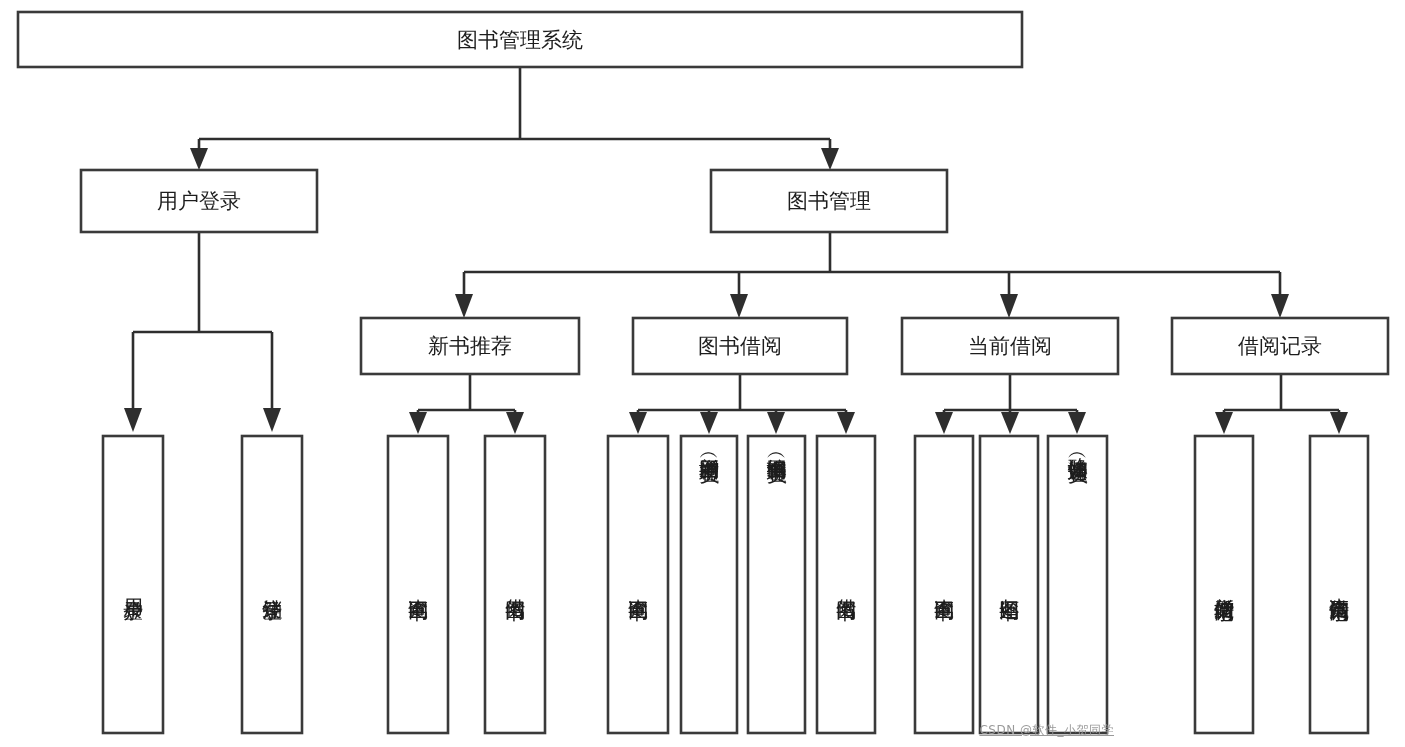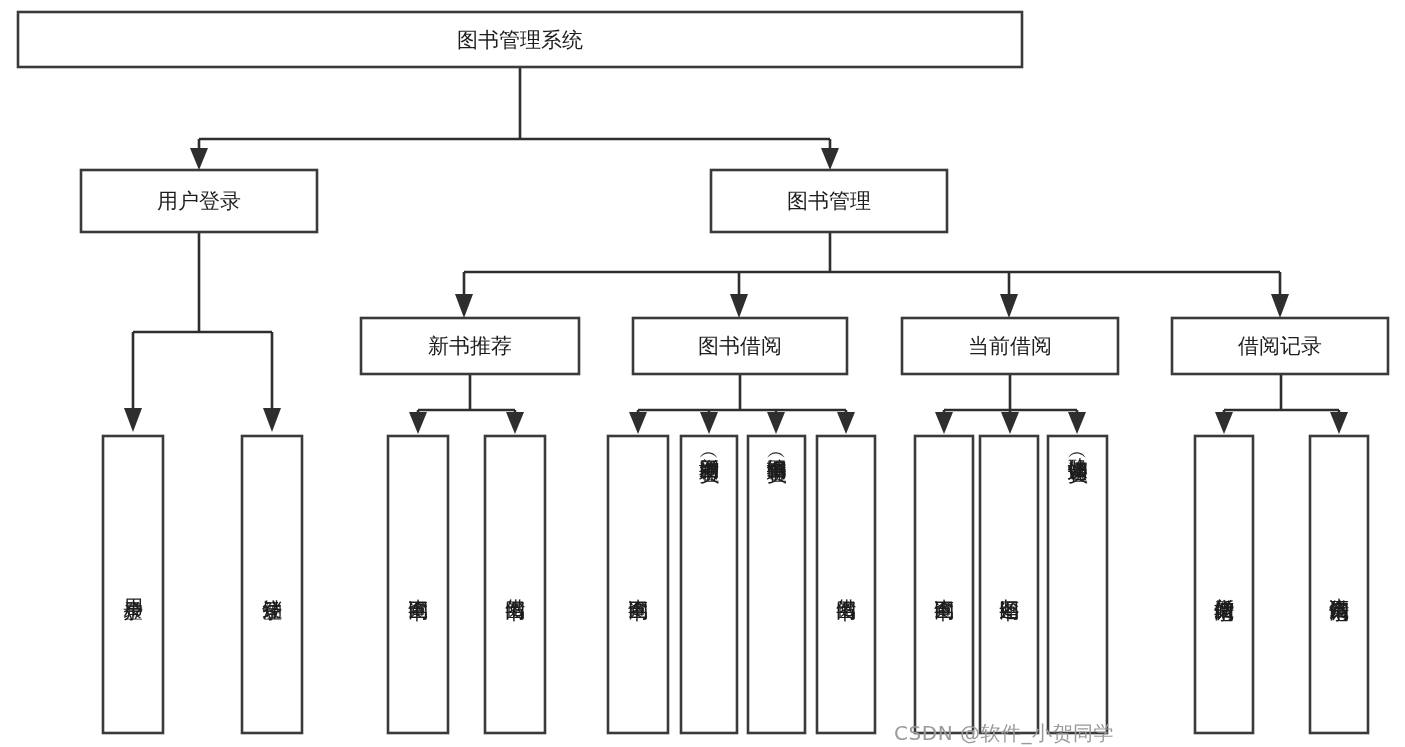--- a/index.html
+++ b/index.html
@@ -60,26 +60,27 @@
     font-family: "DejaVu Sans", "Liberation Sans", sans-serif;
     font-size: 20px;
     line-height: 1.08;
     color: #1d1d1d;
     letter-spacing: 1px;
     white-space: nowrap;
   }
   .watermark {
     position: absolute;
     right: 8px;
-    bottom: 0;
-    font-family: "DejaVu Sans", "Liberation Sans", sans-serif;
-    font-size: 20px;
+    bottom: 8px;
+    font-family: "DejaVu Sans", "Liberation Sans", sans-serif;
+    font-size: 12px;
     color: #9a9a9a;
     letter-spacing: 0.5px;
     white-space: nowrap;
+    text-decoration: underline;
   }
 </style>
 </head>
 <body>
 
 <div id="diagram-root">
 
   <svg id="flow" viewBox="0 0 1405 747">
 
     <g>

